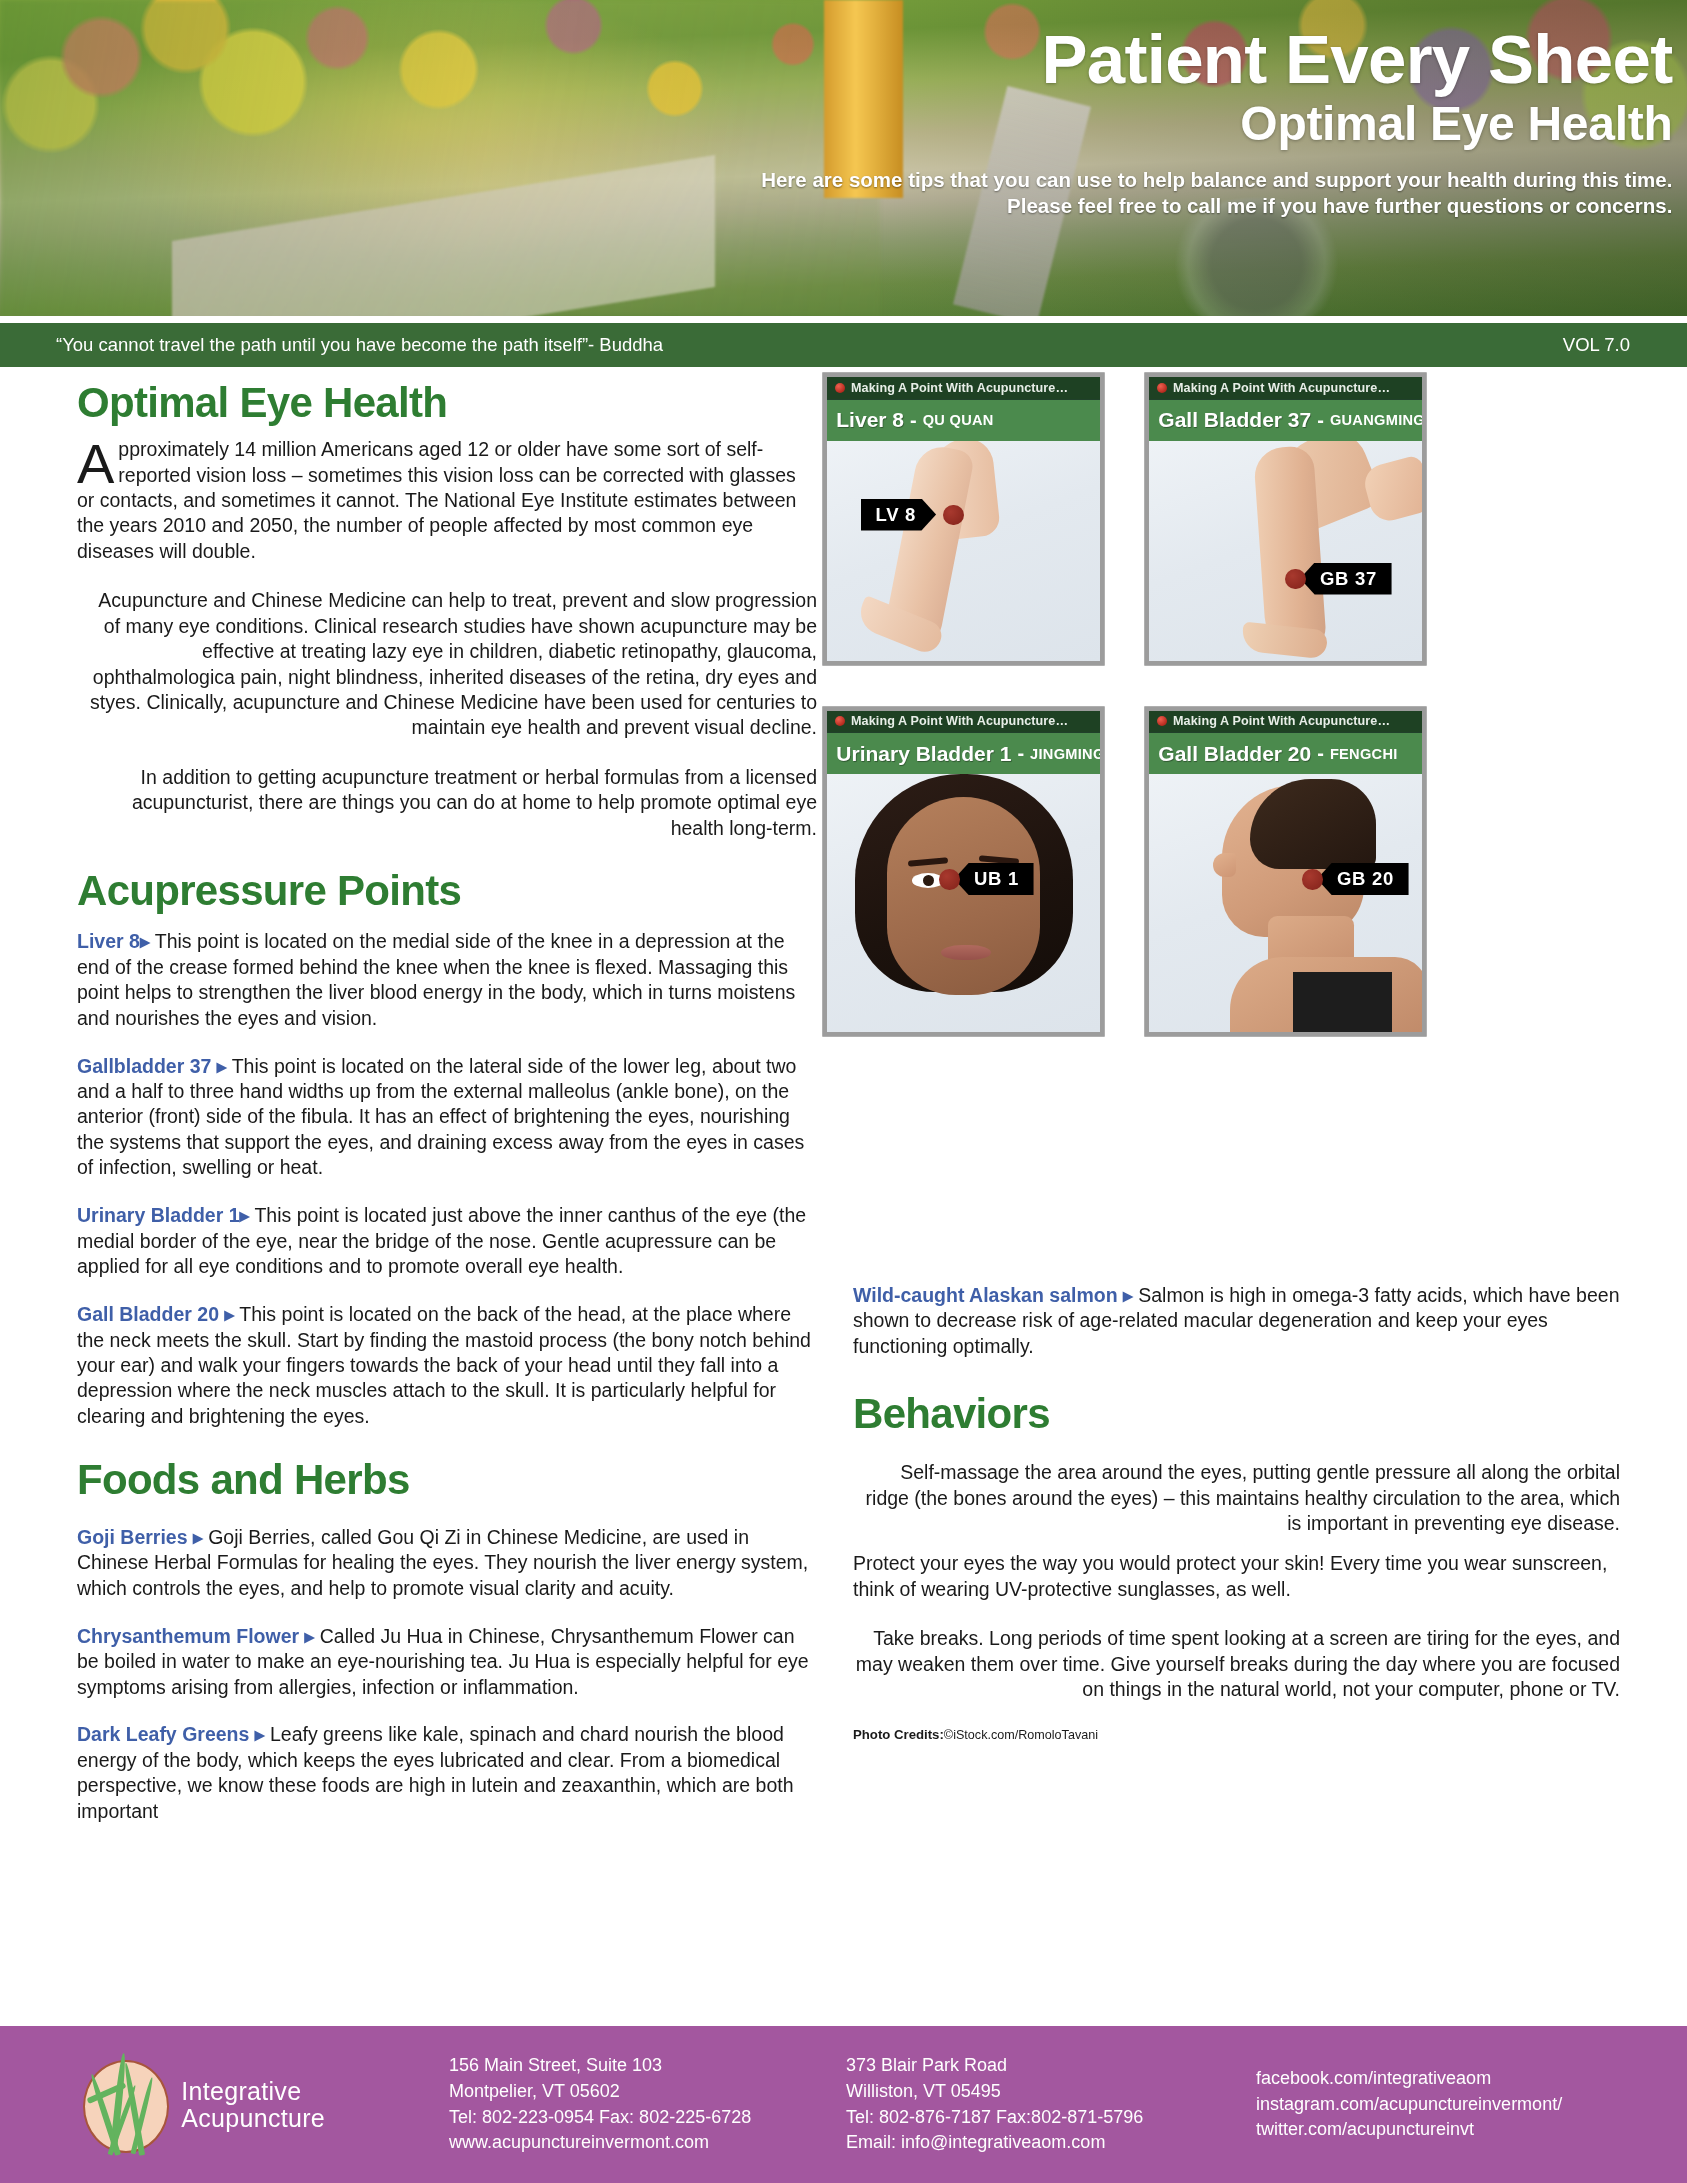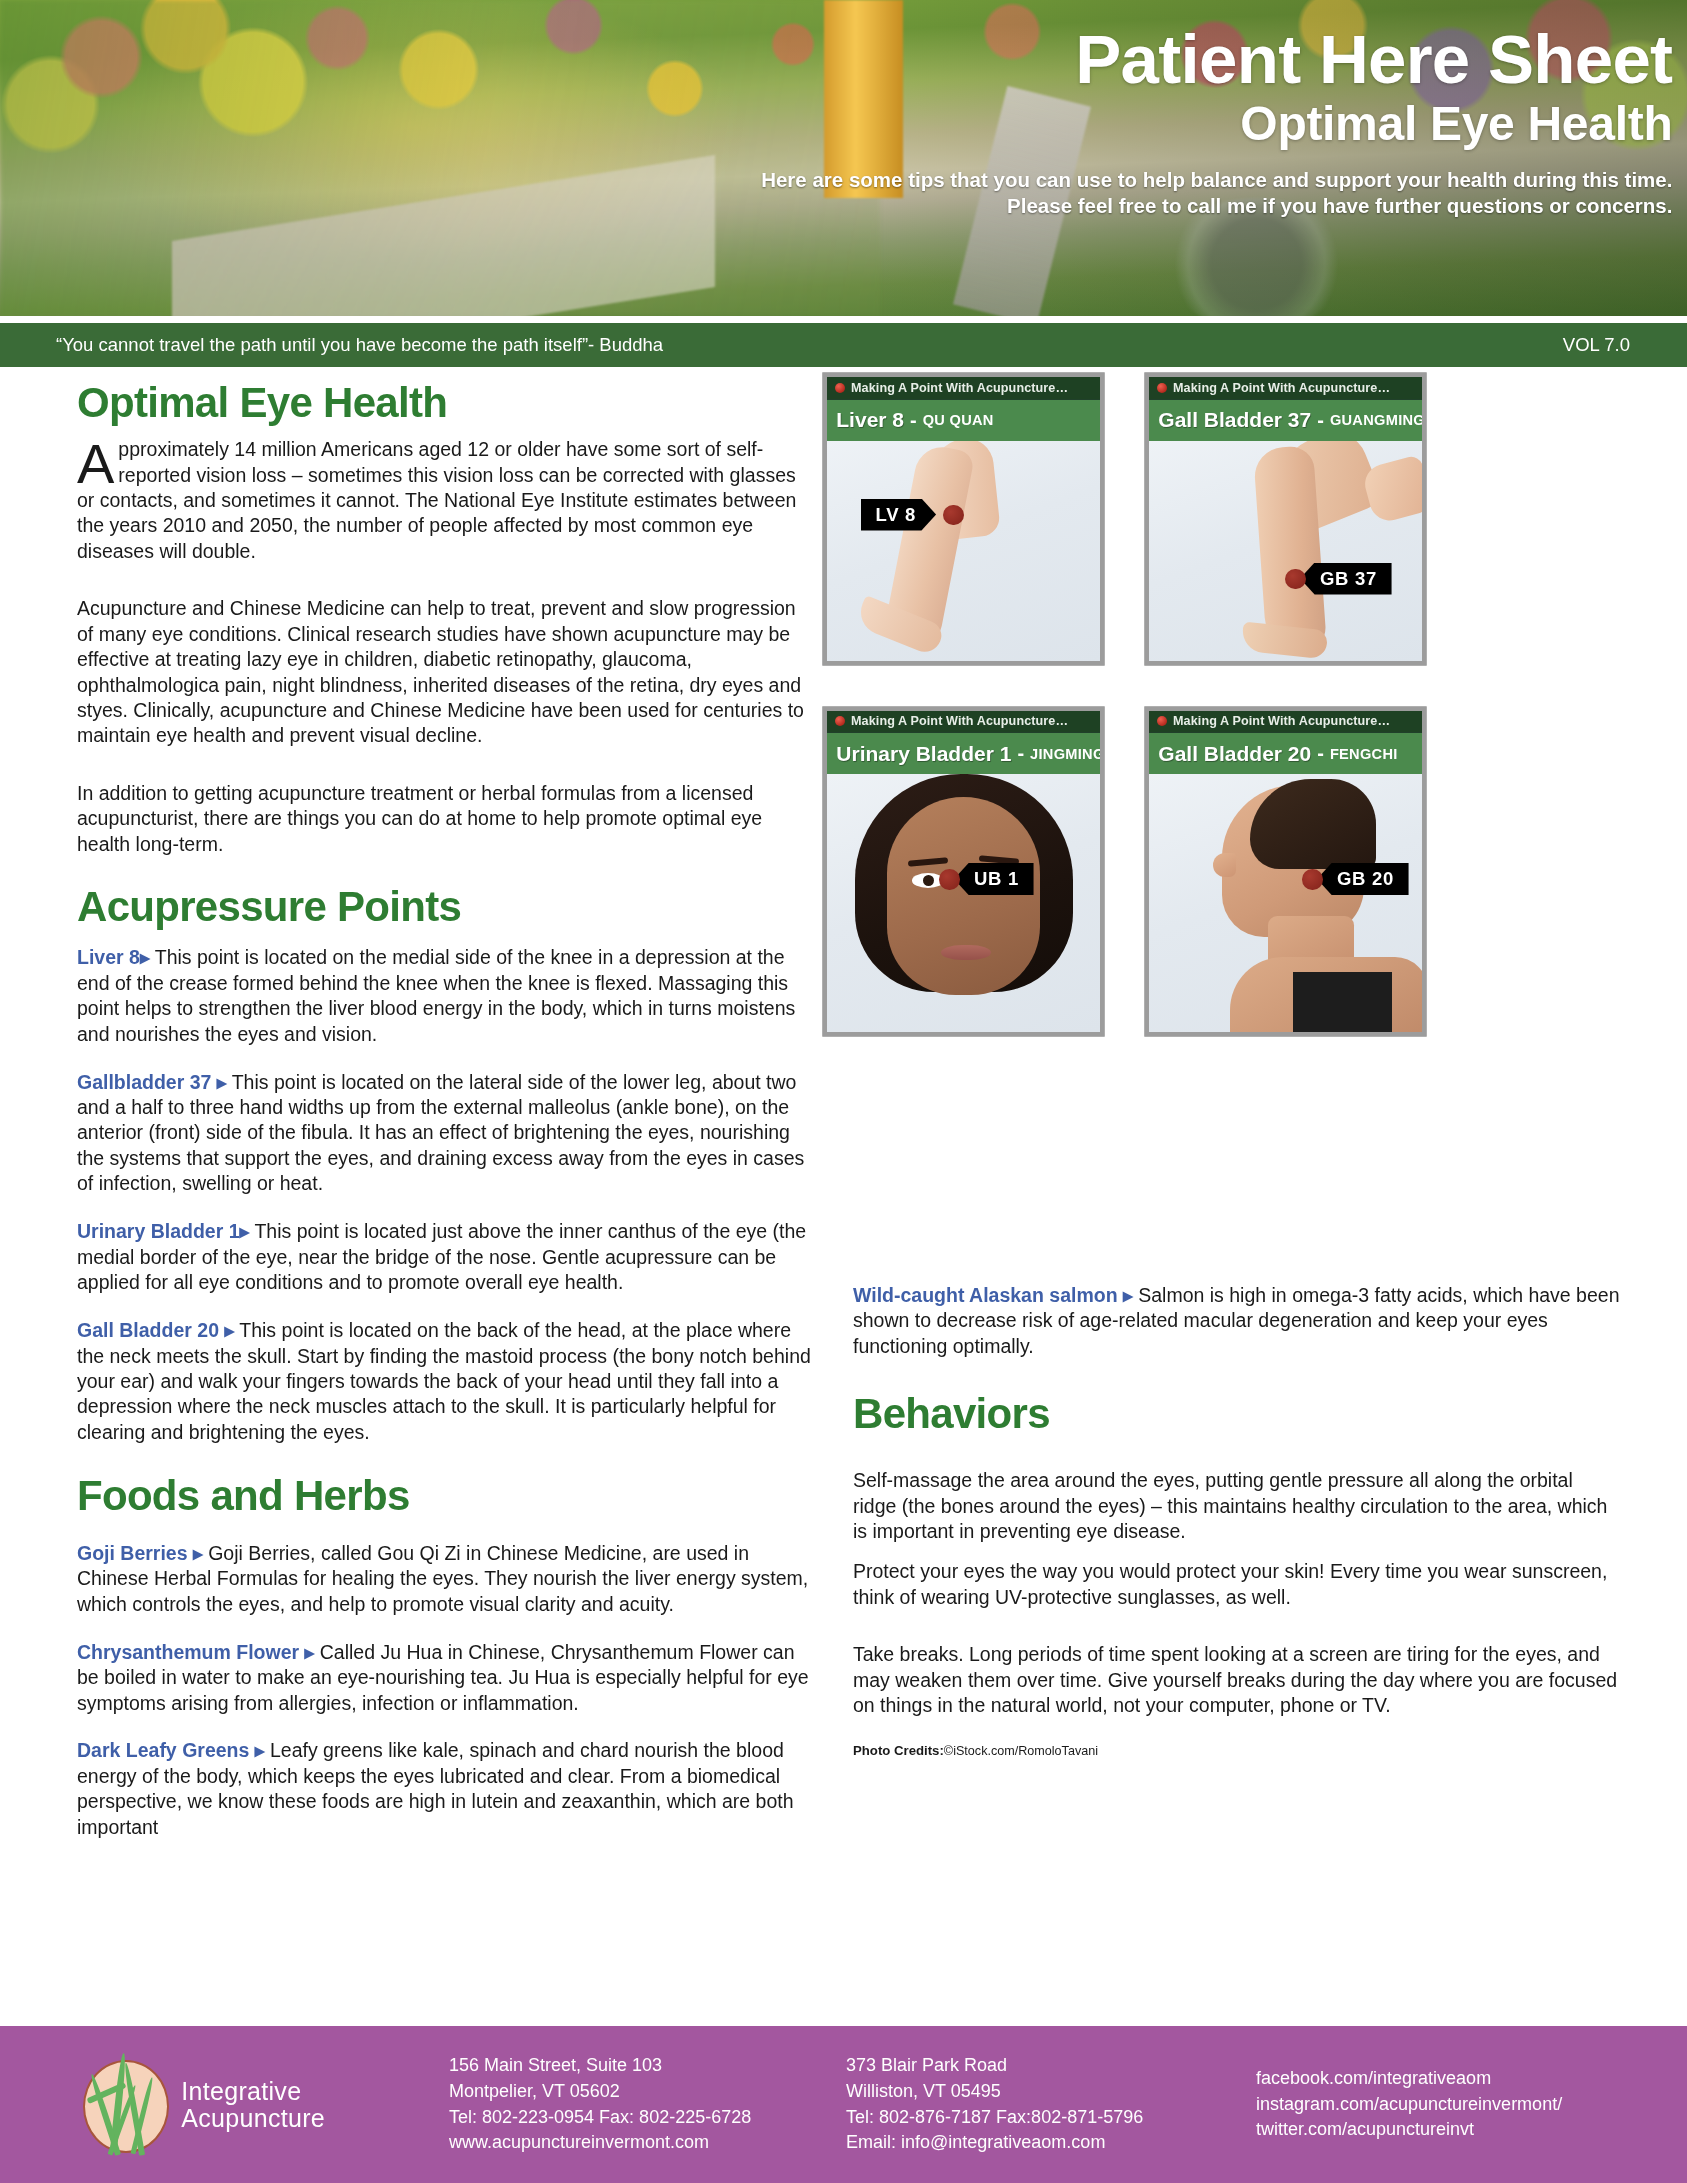--- a/index.html
+++ b/index.html
@@ -122,21 +122,21 @@
   h2.sec{
     color:#2e7d32; font-size:42px; font-weight:bold;
     letter-spacing:-0.7px; line-height:1.05;
   }
 
   p.body{
     font-size:19.5px; line-height:1.305; color:#1a1a1a;
     margin-top:12px; text-align:left;
   }
   p.body.tight{ margin-top:0; }
-  p.body.gap{ margin-top:32px; }
+  p.body.gap{ margin-top:24px;text-align:right; }
 
   .dropcap{
     float:left; font-size:56px; line-height:.82; font-weight:normal;
     padding-right:4px; padding-top:4px; color:#1a1a1a;
   }
 
   .term{
     color:#3f5fa8; font-weight:bold;
   }
   .arrow{ color:#3f5fa8; font-weight:bold; }
@@ -360,21 +360,21 @@
 <div class="hero">
   <div class="hero-photo"></div>
   <div class="hero-plants"></div>
   <div class="hero-path"></div>
   <div class="hero-pot"></div>
   <div class="hero-tool"></div>
   <div class="hero-wheel"></div>
   <div class="hero-dark"></div>
 
   <div class="hero-titles">
-    <div class="hero-title">Patient Here Sheet</div>
+    <div class="hero-title">Patient Every Sheet</div>
     <div class="hero-sub">Optimal Eye Health</div>
     <div class="hero-tag">Here are some tips that you can use to help balance and support your health during this time. Please feel free to call me if you have further questions or concerns.</div>
   </div>
 </div>
 
 <div class="quotebar">
   <div class="quote-text">“You cannot travel the path until you have become the path itself”- Buddha</div>
   <div class="quote-vol">VOL 7.0</div>
 </div>
 

